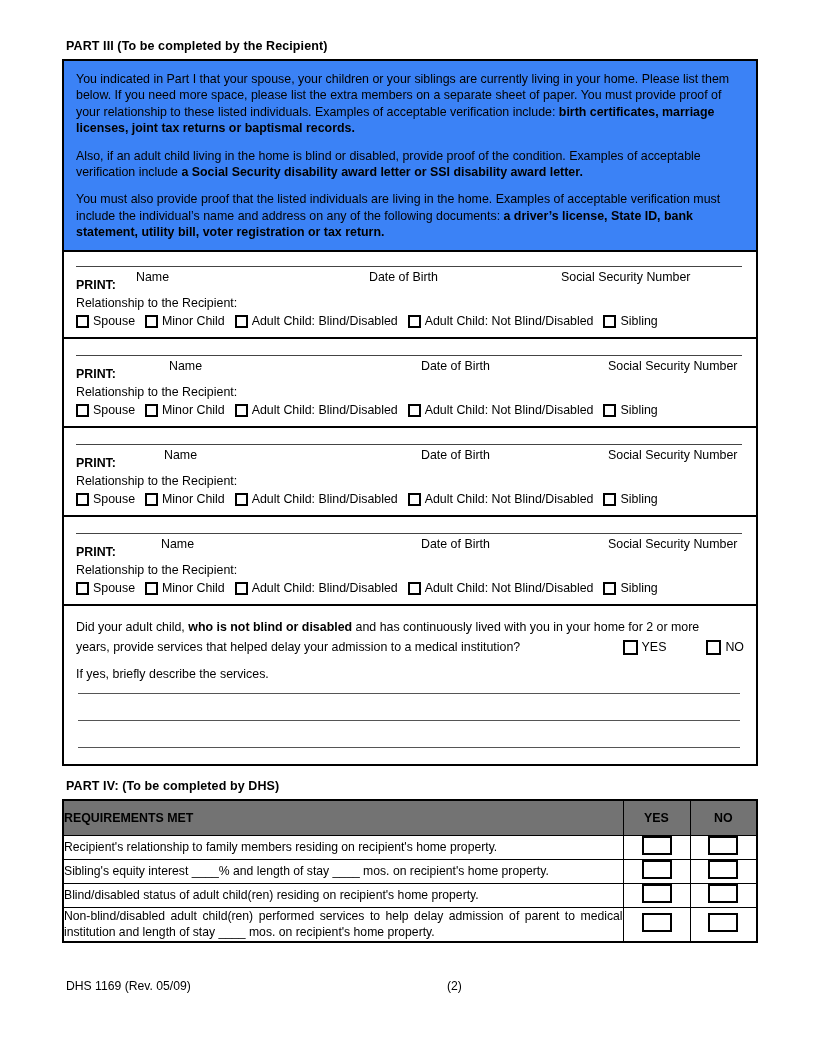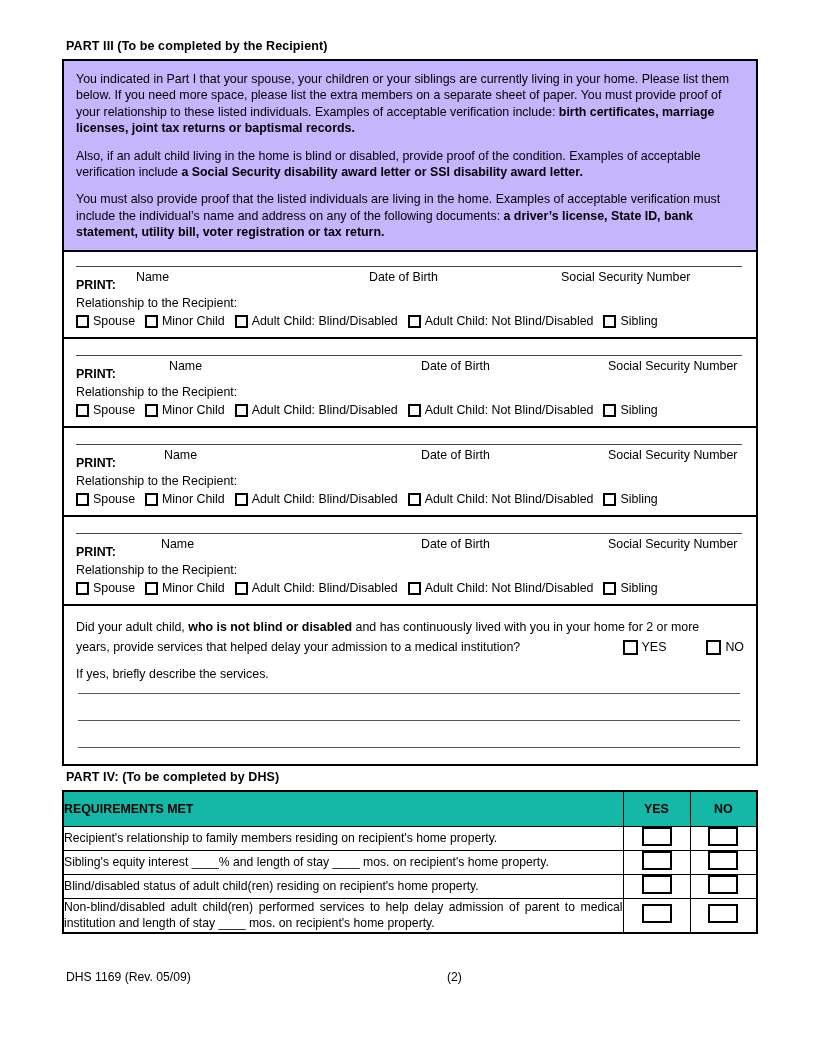--- a/index.html
+++ b/index.html
@@ -30,21 +30,21 @@
     margin: 0 0 6px 4px;
   }
 
   
   .part3 {
     border: 2px solid #000;
     box-sizing: border-box;
   }
 
   .instructions {
-    background: #c4b5fd;
+    background: #3b82f6;
     border-bottom: 2px solid #000;
     padding: 10px 12px 10px 12px;
   }
   .instructions p {
     margin: 0 0 11px 0;
     font-size: 12.4px;
     line-height: 1.32;
     text-align: left;
   }
   .instructions p:last-child { margin-bottom: 0; }
@@ -135,33 +135,33 @@
   }
   .write-lines { margin-top: 12px; }
   .write-line {
     border-bottom: 1px solid #555;
     height: 0;
     margin: 0 4px 26px 2px;
   }
   .write-line:last-child { margin-bottom: 4px; }
 
   
-  .part4-wrap { margin-top: 4px; }
+  .part4-wrap { margin-top: 13px; }
   table.req {
     width: 100%;
     border-collapse: collapse;
     border: 2px solid #000;
     table-layout: fixed;
   }
   table.req th, table.req td {
     border: 1.5px solid #000;
     padding: 0;
   }
   .req-head th {
-    background: #14b8a6;
+    background: #737373;
     font-size: 12.4px;
     font-weight: bold;
     text-align: left;
     padding: 6px 8px 6px 8px;
     height: 22px;
   }
   .req-head th.yn {
     text-align: center;
     padding: 6px 0;
   }

